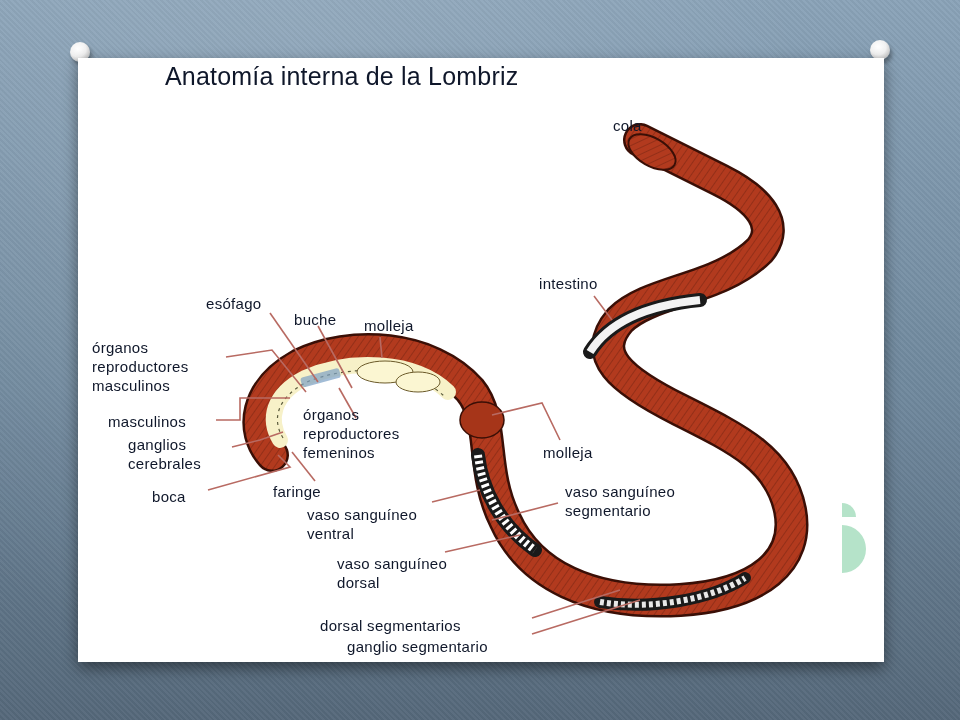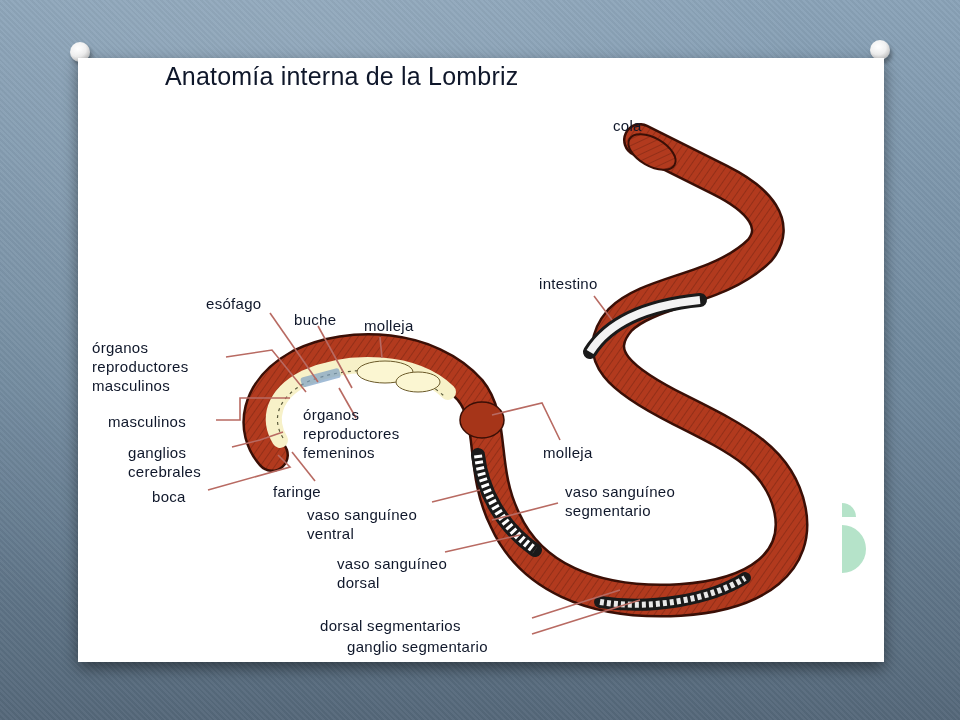--- a/index.html
+++ b/index.html
@@ -96,21 +96,21 @@
 
 <div class="lbl" style="left:613px;top:116px;">cola</div>
 <div class="lbl" style="left:539px;top:274px;">intestino</div>
 <div class="lbl" style="left:206px;top:294px;text-align:center;">esófago</div>
 <div class="lbl" style="left:294px;top:310px;">buche</div>
 <div class="lbl" style="left:364px;top:316px;">molleja</div>
 <div class="lbl" style="left:92px;top:338px;">órganos
 reproductores
 masculinos</div>
 <div class="lbl" style="left:108px;top:412px;">masculinos</div>
-<div class="lbl" style="left:128px;top:435px;margin-top:8px;">ganglios
+<div class="lbl" style="left:128px;top:435px;">ganglios
 cerebrales</div>
 <div class="lbl" style="left:152px;top:487px;">boca</div>
 <div class="lbl" style="left:303px;top:405px;">órganos
 reproductores
 femeninos</div>
 <div class="lbl" style="left:273px;top:482px;">faringe</div>
 <div class="lbl" style="left:543px;top:443px;">molleja</div>
 <div class="lbl" style="left:307px;top:505px;">vaso sanguíneo
 ventral</div>
 <div class="lbl" style="left:565px;top:482px;">vaso sanguíneo

